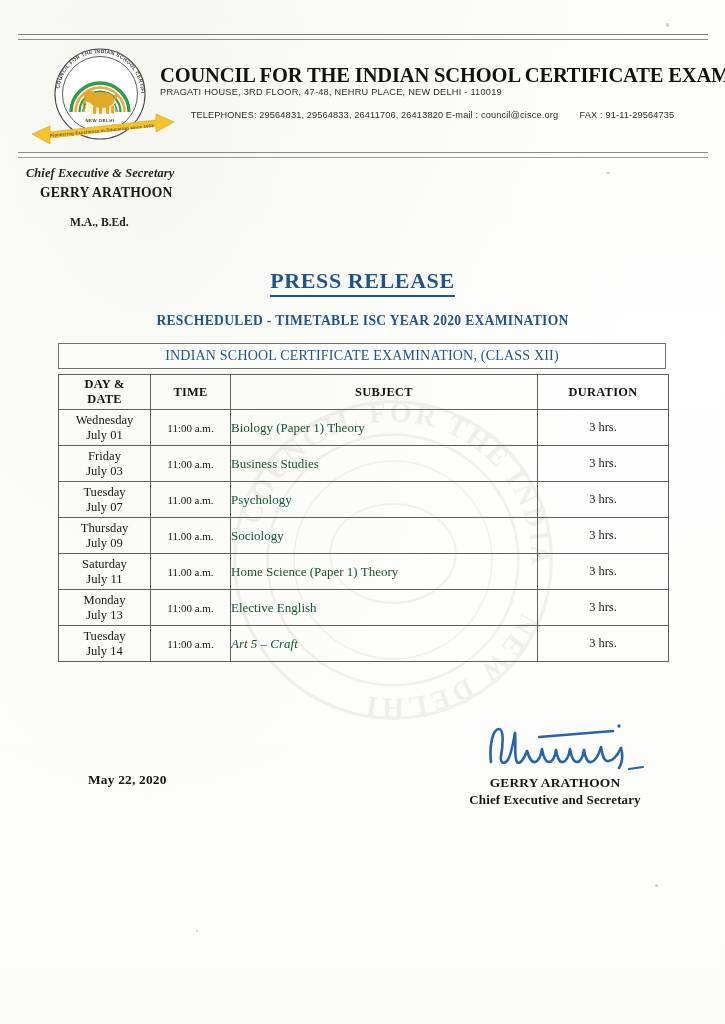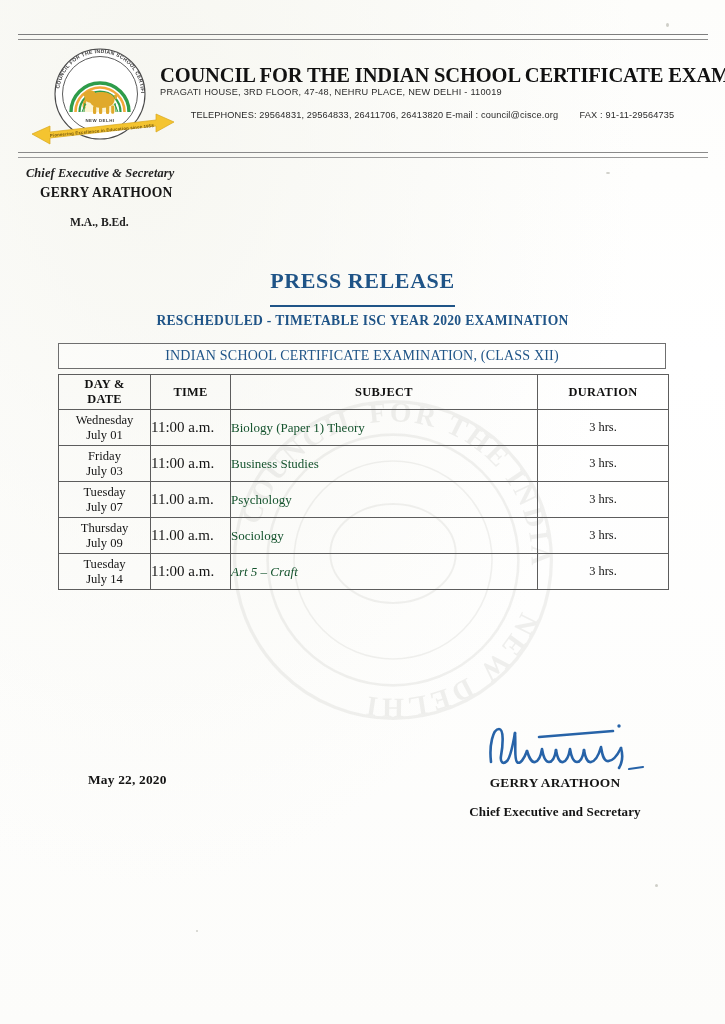--- a/index.html
+++ b/index.html
@@ -142,21 +142,21 @@
     top: 268px;
     width: 725px;
     text-align: center;
     font-size: 22px;
     font-weight: bold;
     color: #1f5487;
     letter-spacing: 0.6px;
   }
   .press-release span {
     border-bottom: 2.3px solid #1f5487;
-    padding-bottom: 12px;
+    padding-bottom: 2px;
   }
   .subtitle {
     position: absolute;
     left: 0;
     top: 313px;
     width: 725px;
     text-align: center;
     font-size: 13.6px;
     font-weight: bold;
     color: #1f5487;
@@ -215,21 +215,22 @@
 
   .timetable tbody td { height: 35px; }
 
   .cell-day {
     text-align: center;
     font-size: 12.6px;
     line-height: 1.12;
     color: #151515;
   }
   .cell-time {
-    font-size: 15px;
+    text-align: center;
+    font-size: 11px;
     color: #151515;
   }
   .cell-subject {
     text-align: left;
     padding-left: 10px;
     font-size: 13px;
     color: #14532d;
   }
   .cell-subject.italic { font-style: italic; }
   .cell-duration {
@@ -269,21 +270,20 @@
   .sign-role {
     position: absolute;
     left: 400px;
     top: 792px;
     width: 310px;
     text-align: center;
     font-size: 13px;
     font-weight: bold;
     color: #141414;
     letter-spacing: 0.1px;
-    margin-top: 12px;
   }
 
   
   .speck {
     position: absolute;
     background: #cfcfc8;
     border-radius: 50%;
     pointer-events: none;
   }
 </style>
@@ -426,20 +426,38 @@
         <td class="cell-day">
           <div>Thursday</div>
           <div>July 09</div>
         </td>
         <td class="cell-time">11.00 a.m.</td>
         <td class="cell-subject">Sociology</td>
         <td class="cell-duration">3 hrs.</td>
       </tr>
       <tr>
         <td class="cell-day">
+          <div>Saturday</div>
+          <div>July 11</div>
+        </td>
+        <td class="cell-time">11.00 a.m.</td>
+        <td class="cell-subject">Home Science (Paper 1) Theory</td>
+        <td class="cell-duration">3 hrs.</td>
+      </tr>
+      <tr>
+        <td class="cell-day">
+          <div>Monday</div>
+          <div>July 13</div>
+        </td>
+        <td class="cell-time">11:00 a.m.</td>
+        <td class="cell-subject">Elective English</td>
+        <td class="cell-duration">3 hrs.</td>
+      </tr>
+      <tr>
+        <td class="cell-day">
           <div>Tuesday</div>
           <div>July 14</div>
         </td>
         <td class="cell-time">11:00 a.m.</td>
         <td class="cell-subject italic">Art 5 – Craft</td>
         <td class="cell-duration">3 hrs.</td>
       </tr>
     </tbody>
   </table>
 

